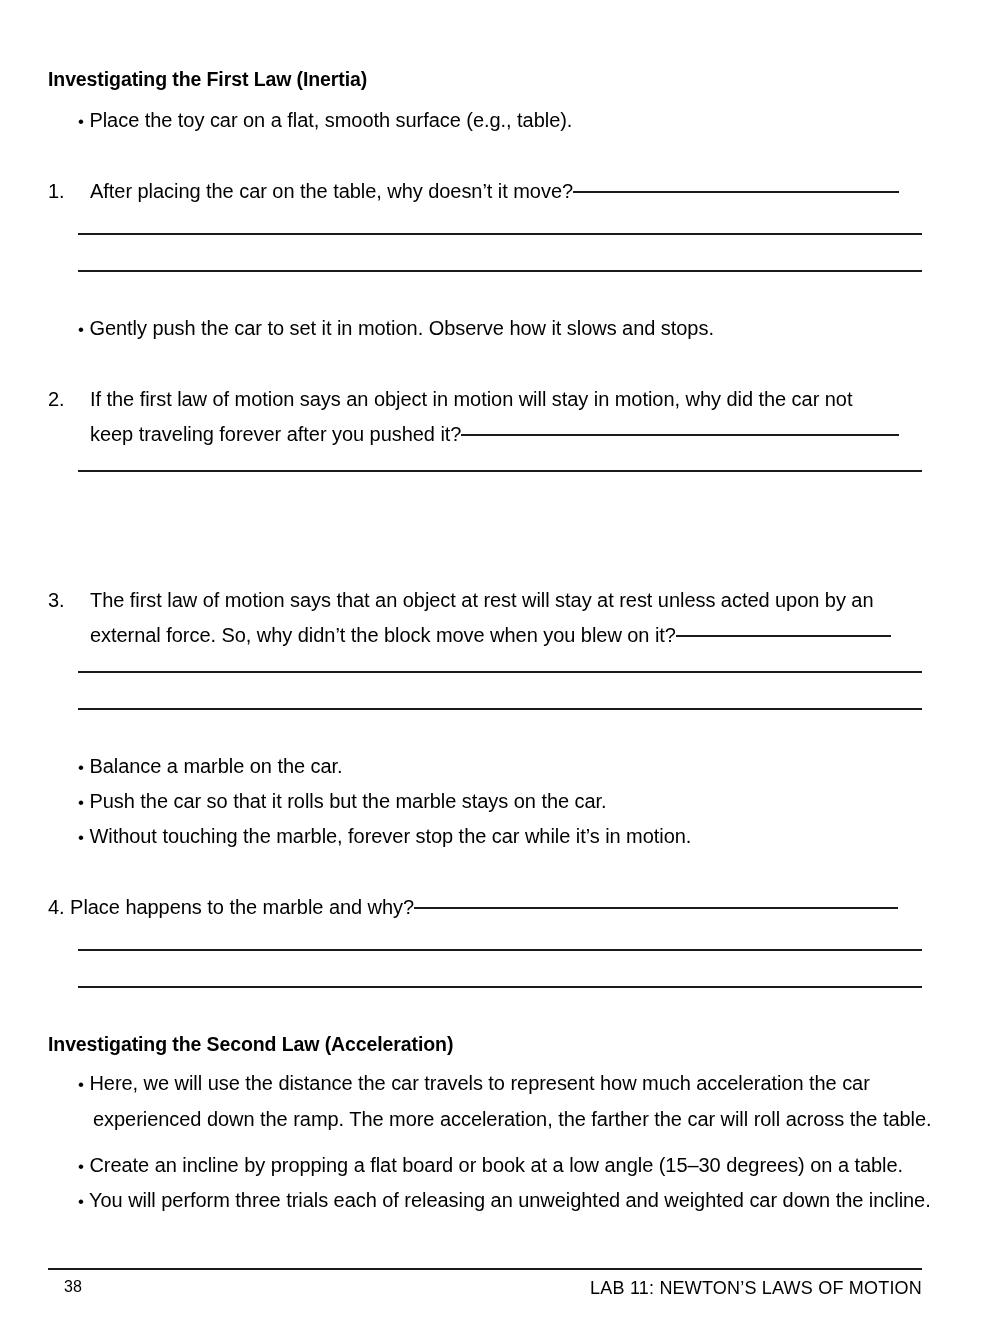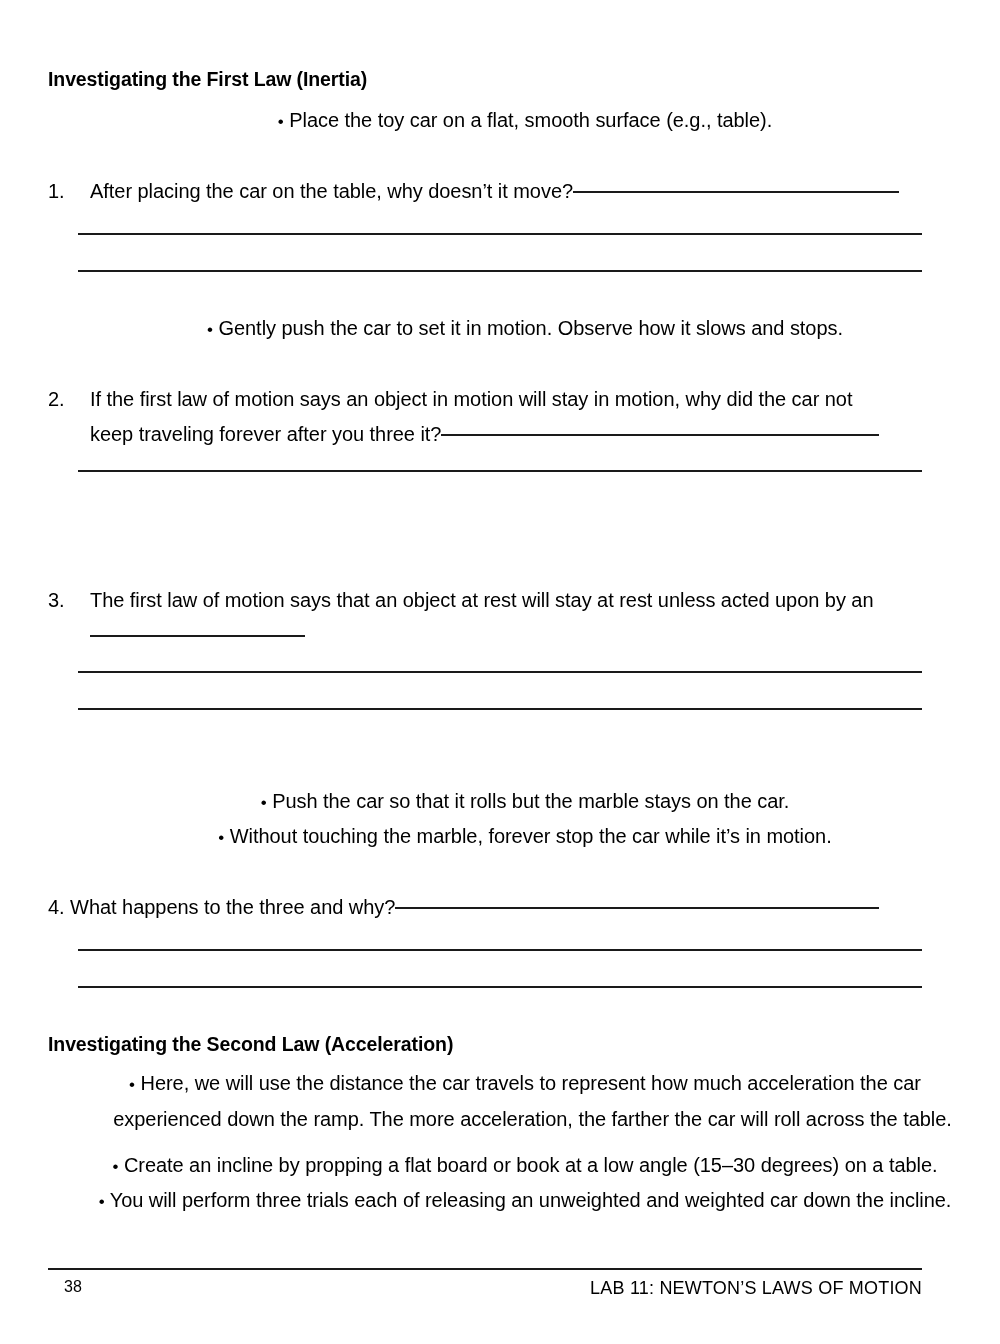--- a/index.html
+++ b/index.html
@@ -29,28 +29,27 @@
     left: 48px;
     font-size: 19.5px;
     font-weight: bold;
     letter-spacing: -0.1px;
     white-space: nowrap;
   }
 
   
   .bullet {
     position: absolute;
-    left: 95px;
+    left: 78px;
     width: 845px;
     font-size: 20px;
     line-height: 34px;
     text-indent: -15px;
     padding-left: 15px;
     letter-spacing: -0.05px;
-    text-align: center;
   }
   .bullet .dot { font-size: 17px; }
 
   
   .qitem {
     position: absolute;
     left: 48px;
     width: 875px;
     font-size: 20px;
     line-height: 35px;
@@ -131,47 +130,51 @@
 
   <div class="bullet" style="top:311px;">
     <span class="dot">•</span>
     <span>Gently push the car to set it in motion. Observe how it slows and stops.</span>
   </div>
 
   <div class="qitem" style="top:382px;">
     <span class="num">2.</span>
     <span class="qtext">
       <span>If the first law of motion says an object in motion will stay in motion, why did the car not</span><br>
-      <span>keep traveling forever after you three it?</span><span class="inline-rule" style="width:438px;"></span>
+      <span>keep traveling forever after you pushed it?</span><span class="inline-rule" style="width:438px;"></span>
     </span>
   </div>
   <div class="answer-rule" style="top:470px;"></div>
 
 
   <div class="qitem" style="top:583px;">
     <span class="num">3.</span>
     <span class="qtext">
       <span>The first law of motion says that an object at rest will stay at rest unless acted upon by an</span><br>
-      <span class="inline-rule" style="width:215px;"></span>
+      <span>external force. So, why didn’t the block move when you blew on it?</span><span class="inline-rule" style="width:215px;"></span>
     </span>
   </div>
   <div class="answer-rule" style="top:671px;"></div>
   <div class="answer-rule" style="top:708px;"></div>
 
+  <div class="bullet" style="top:749px;">
+    <span class="dot">•</span>
+    <span>Balance a marble on the car.</span>
+  </div>
   <div class="bullet" style="top:784px;">
     <span class="dot">•</span>
     <span>Push the car so that it rolls but the marble stays on the car.</span>
   </div>
   <div class="bullet" style="top:819px;">
     <span class="dot">•</span>
     <span>Without touching the marble, forever stop the car while it’s in motion.</span>
   </div>
 
   <div class="qitem flat" style="top:890px;">
-    <span class="qtext"><span>4.</span> <span>What happens to the three and why?</span><span class="inline-rule" style="width:484px;"></span></span>
+    <span class="qtext"><span>4.</span> <span>Place happens to the marble and why?</span><span class="inline-rule" style="width:484px;"></span></span>
   </div>
   <div class="answer-rule" style="top:949px;"></div>
   <div class="answer-rule" style="top:986px;"></div>
 
   <div class="section-heading" style="top:1033px;">Investigating the Second Law (Acceleration)</div>
 
   <div class="bullet" style="top:1066px;">
     <span class="dot">•</span>
     <span>Here, we will use the distance the car travels to represent how much acceleration the car experienced down the ramp. The more acceleration, the farther the car will roll across the table.</span>
   </div>

